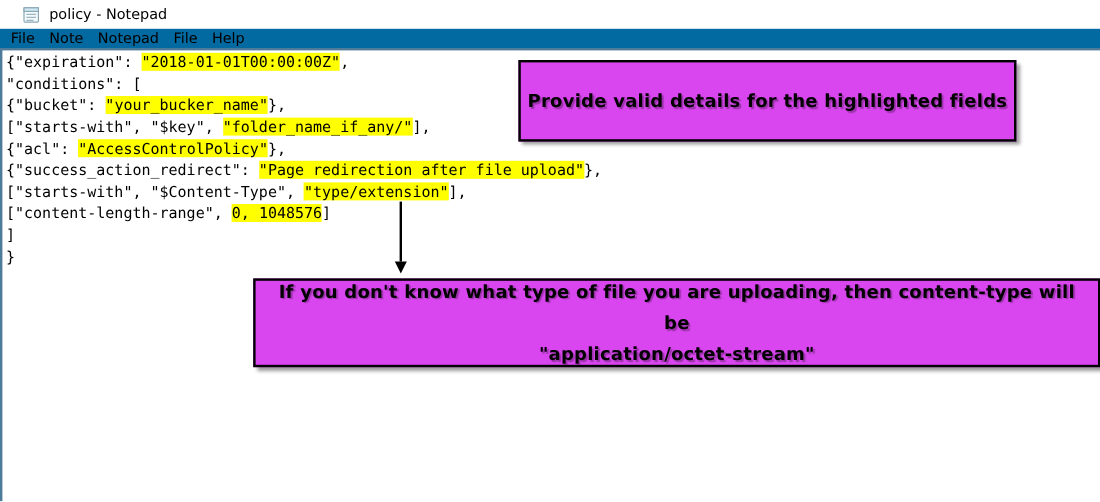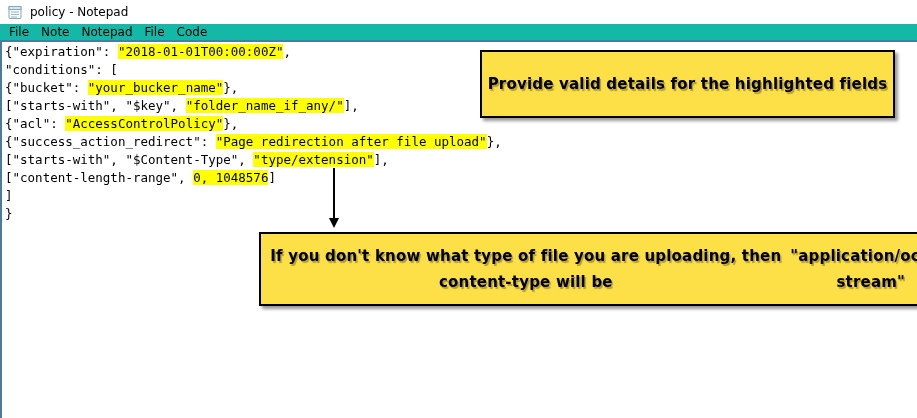--- a/index.html
+++ b/index.html
@@ -1,44 +1,43 @@
 <!DOCTYPE html>
 <html><head>
 <meta charset="utf-8">
 <style>
   html,body{margin:0;padding:0;background:#fff;}
   .window{
     position:relative;width:917px;height:418px;background:#ffffff;
     font-family:"DejaVu Sans",sans-serif;overflow:hidden;
   }
-  .titlebar{height:24px;display:flex;align-items:center;padding-left:7px;background:#ffffff;}
+  .titlebar{height:24px;display:flex;align-items:center;padding-left:18px;background:#ffffff;}
   .app-icon{width:16px;height:16px;flex:0 0 16px;}
   .title-text{font-size:12px;color:#000;margin-left:7px;}
-  .menubar{height:16px;display:flex;align-items:center;font-size:12px;color:#000;padding-left:3px;background:#14b8a6;}
+  .menubar{height:16px;display:flex;align-items:center;font-size:12px;color:#000;padding-left:3px;background:#0369a1;}
   .menu-item{padding:0 6px;cursor:default;}
   .content{
     position:absolute;top:40px;left:0;right:0;bottom:0;background:#ffffff;
     border-top:2px solid #4d7b99;border-left:2px solid #4d7b99;
   }
   .code{
     font-family:"DejaVu Sans Mono","Liberation Mono",monospace;
     font-size:12.5px;line-height:18px;color:#000;padding:1px 0 0 3px;white-space:pre;
   }
   .code-line{height:18px;}
   .hl{background:#ffff00;}
   .callout{
-    position:absolute;border:2px solid #000;background:#fde047;
+    position:absolute;border:2px solid #000;background:#d946ef;
     box-shadow:3px 3px 3px rgba(0,0,0,0.40);
     display:flex;align-items:center;justify-content:center;text-align:center;
     color:#000;font-weight:bold;letter-spacing:0.2px;
     text-shadow:1.5px 1.5px 1px rgba(0,0,0,0.30);
-    margin-left:48px;
   }
   .callout-top{left:430px;top:8px;width:411px;height:64px;font-size:15px;}
-  .callout-bottom{left:209px;top:190px;width:690px;height:70px;font-size:15px;flex-direction:row;line-height:26px;padding:0 6px;}
+  .callout-bottom{left:209px;top:190px;width:690px;height:70px;font-size:15px;flex-direction:column;line-height:26px;padding:0 6px;}
   .arrow-line{position:absolute;left:331px;top:126px;width:2px;height:50px;background:#000;}
   .arrow-head{
     position:absolute;left:327px;top:176px;width:0;height:0;
     border-left:5px solid transparent;border-right:5px solid transparent;border-top:10px solid #000;
   }
   .note{
     position:absolute;left:77px;top:351px;font-size:15px;font-weight:bold;
     letter-spacing:0.4px;text-shadow:0.5px 0.5px 0 rgba(232,36,44,0.35);
   }
 </style>
@@ -58,21 +57,21 @@
       </svg>
     </span>
     <span class="title-text">policy - Notepad</span>
   </div>
 
   <div class="menubar">
     <span class="menu-item">File</span>
     <span class="menu-item">Note</span>
     <span class="menu-item">Notepad</span>
     <span class="menu-item">File</span>
-    <span class="menu-item">Code</span>
+    <span class="menu-item">Help</span>
   </div>
 
   <div class="content" style="border-top-color: rgb(77, 123, 153); border-left-color: rgb(77, 123, 153);">
     <div class="code"><div class="code-line"><span>{"expiration": </span><span class="hl" style="background: rgb(255, 255, 0);">"2018-01-01T00:00:00Z"</span><span>,</span></div><div class="code-line"><span>"conditions": [</span></div><div class="code-line"><span>{"bucket": </span><span class="hl" style="background: rgb(255, 255, 0);">"your_bucker_name"</span><span>},</span></div><div class="code-line"><span>["starts-with", "$key", </span><span class="hl" style="background: rgb(255, 255, 0);">"folder_name_if_any/"</span><span>],</span></div><div class="code-line"><span>{"acl": </span><span class="hl" style="background: rgb(255, 255, 0);">"AccessControlPolicy"</span><span>},</span></div><div class="code-line"><span>{"success_action_redirect": </span><span class="hl" style="background: rgb(255, 255, 0);">"Page redirection after file upload"</span><span>},</span></div><div class="code-line"><span>["starts-with", "$Content-Type", </span><span class="hl" style="background: rgb(255, 255, 0);">"type/extension"</span><span>],</span></div><div class="code-line"><span>["content-length-range", </span><span class="hl" style="background: rgb(255, 255, 0);">0, 1048576</span><span>]</span></div><div class="code-line"><span>]</span></div><div class="code-line"><span>}</span></div></div>
 
     <div class="callout callout-top">
       <span>Provide valid details for the highlighted fields</span>
     </div>
 
     <div class="arrow-line"></div>

